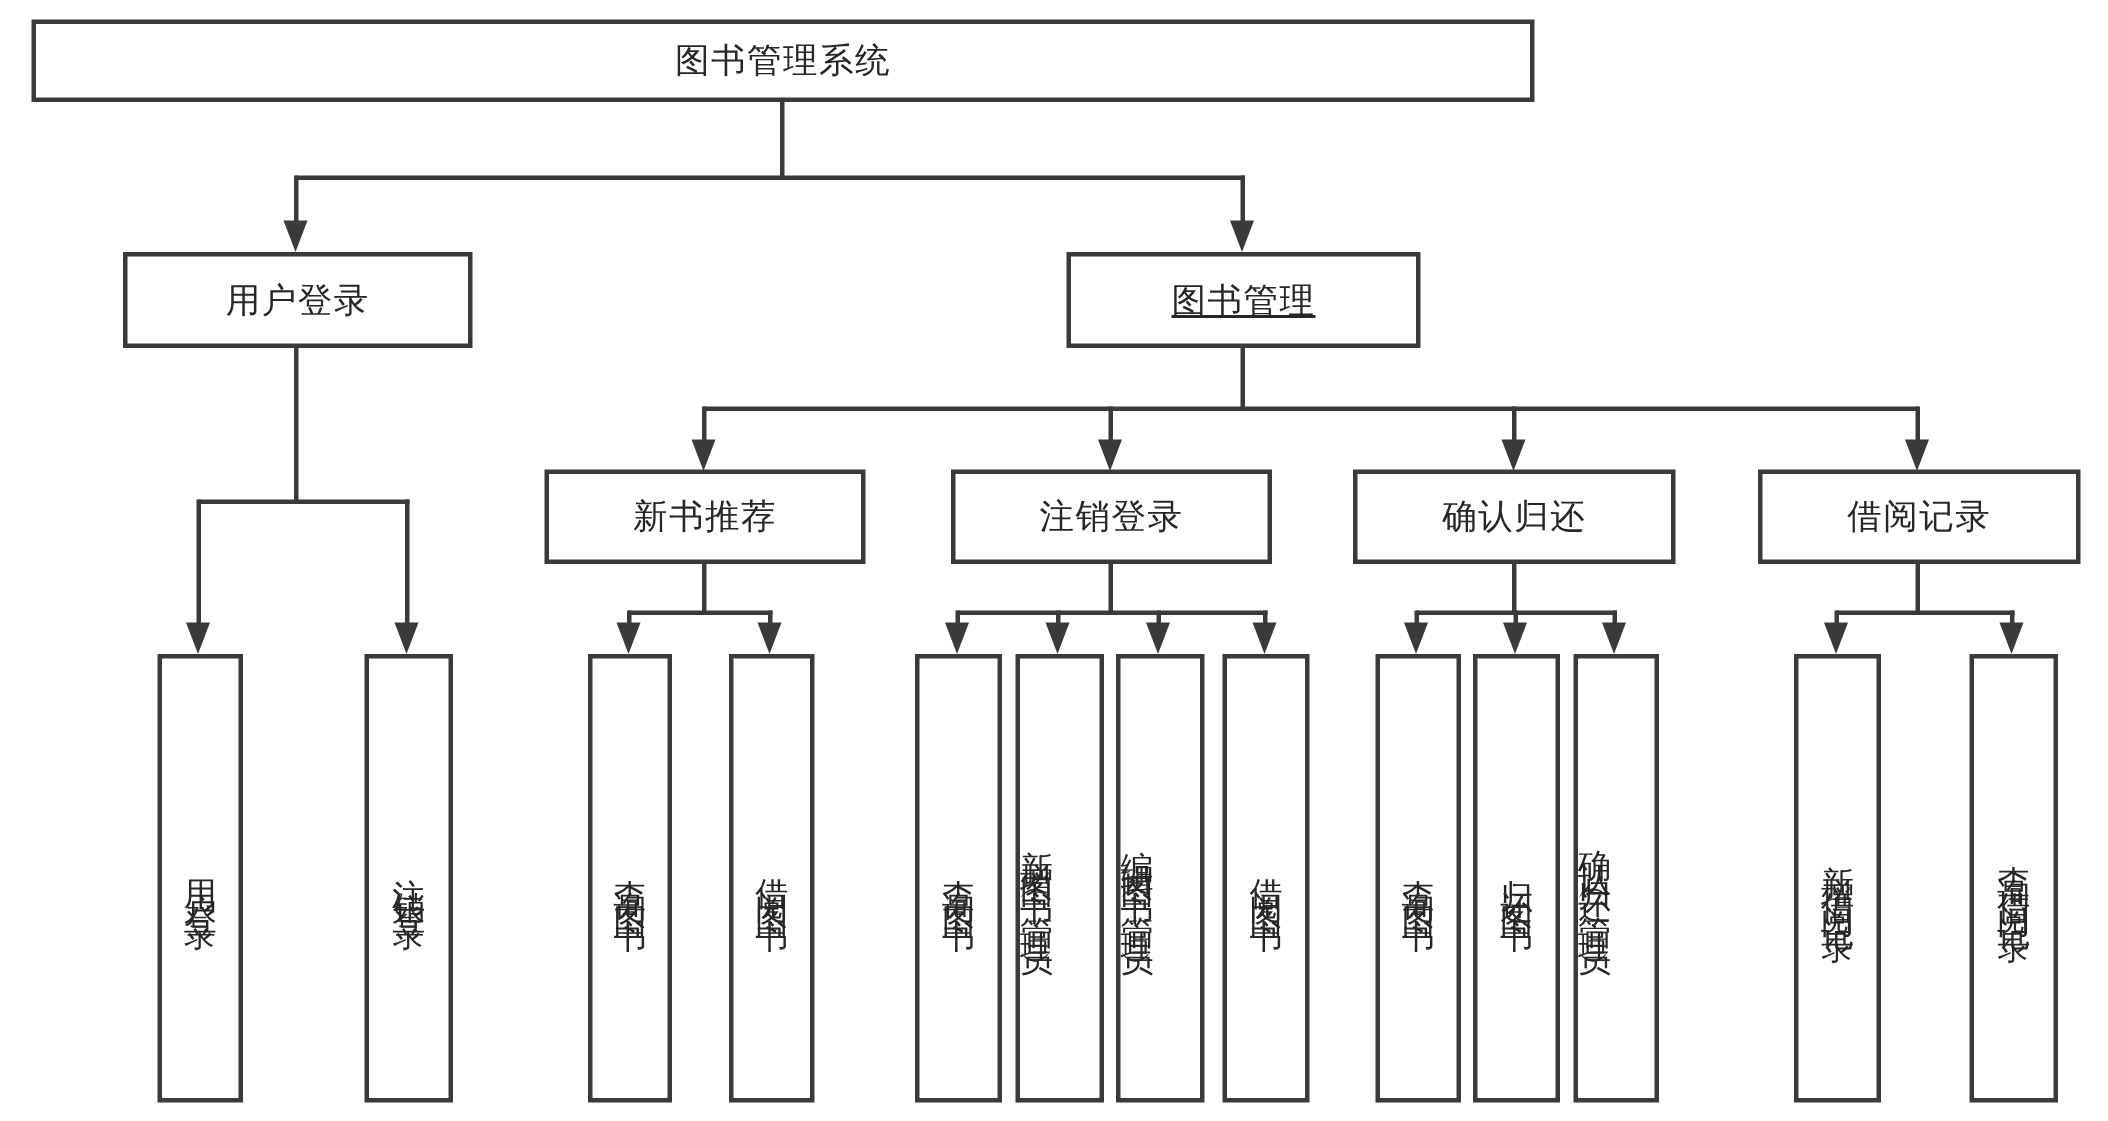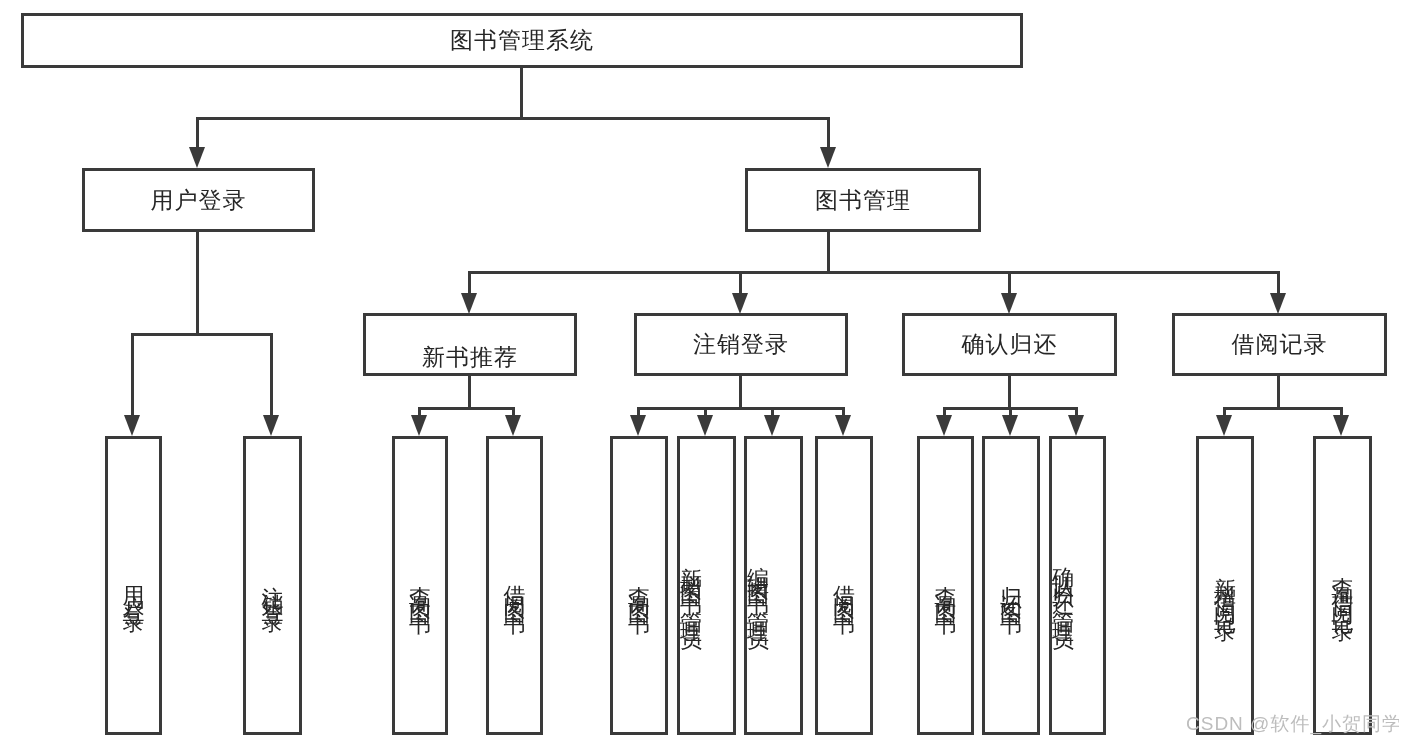--- a/index.html
+++ b/index.html
@@ -81,21 +81,21 @@
   <div class="vline" style="left:520px;top:68px;height:51px;"></div>
   <div class="hline" style="left:197px;top:117px;width:633px;"></div>
   <div class="vline" style="left:196px;top:117px;height:32px;"></div>
   <div class="arrow" style="left:189px;top:147px;"></div>
   <div class="vline" style="left:827px;top:117px;height:32px;"></div>
   <div class="arrow" style="left:820px;top:147px;"></div>
 
   <div class="hbox" style="left:82px;top:168px;width:233px;height:64px;">
     <span>用户登录</span>
   </div>
-  <div class="hbox" style="left:745px;top:168px;width:236px;height:64px;">
+  <div class="hbox" style="left:711px;top:168px;width:236px;height:64px;text-decoration:underline;">
     <span>图书管理</span>
   </div>
 
   <div class="vline" style="left:196px;top:232px;height:104px;"></div>
   <div class="hline" style="left:132px;top:333px;width:141px;"></div>
   <div class="vline" style="left:131px;top:333px;height:84px;"></div>
   <div class="arrow" style="left:124px;top:415px;"></div>
   <div class="vline" style="left:270px;top:333px;height:84px;"></div>
   <div class="arrow" style="left:263px;top:415px;"></div>
 
@@ -103,21 +103,21 @@
   <div class="hline" style="left:469px;top:271px;width:810px;"></div>
   <div class="vline" style="left:468px;top:271px;height:24px;"></div>
   <div class="arrow" style="left:461px;top:293px;"></div>
   <div class="vline" style="left:739px;top:271px;height:24px;"></div>
   <div class="arrow" style="left:732px;top:293px;"></div>
   <div class="vline" style="left:1008px;top:271px;height:24px;"></div>
   <div class="arrow" style="left:1001px;top:293px;"></div>
   <div class="vline" style="left:1277px;top:271px;height:24px;"></div>
   <div class="arrow" style="left:1270px;top:293px;"></div>
 
-  <div class="hbox" style="left:363px;top:313px;width:214px;height:63px;align-items:flex-end;">
+  <div class="hbox" style="left:363px;top:313px;width:214px;height:63px;">
     <span>新书推荐</span>
   </div>
   <div class="hbox" style="left:634px;top:313px;width:214px;height:63px;">
     <span>注销登录</span>
   </div>
   <div class="hbox" style="left:902px;top:313px;width:215px;height:63px;">
     <span>确认归还</span>
   </div>
   <div class="hbox" style="left:1172px;top:313px;width:215px;height:63px;">
     <span>借阅记录</span>
@@ -194,15 +194,14 @@
     <span class="vtext">确认归还（管理员）</span>
   </div>
 
   <div class="vbox" style="left:1196px;top:436px;width:58px;height:299px;">
     <span class="vtext">新增借阅记录</span>
   </div>
   <div class="vbox" style="left:1313px;top:436px;width:59px;height:299px;">
     <span class="vtext">查询借阅记录</span>
   </div>
 
-  <div class="watermark">CSDN @软件_小贺同学</div>
 
 </div>
 
 </body></html>

